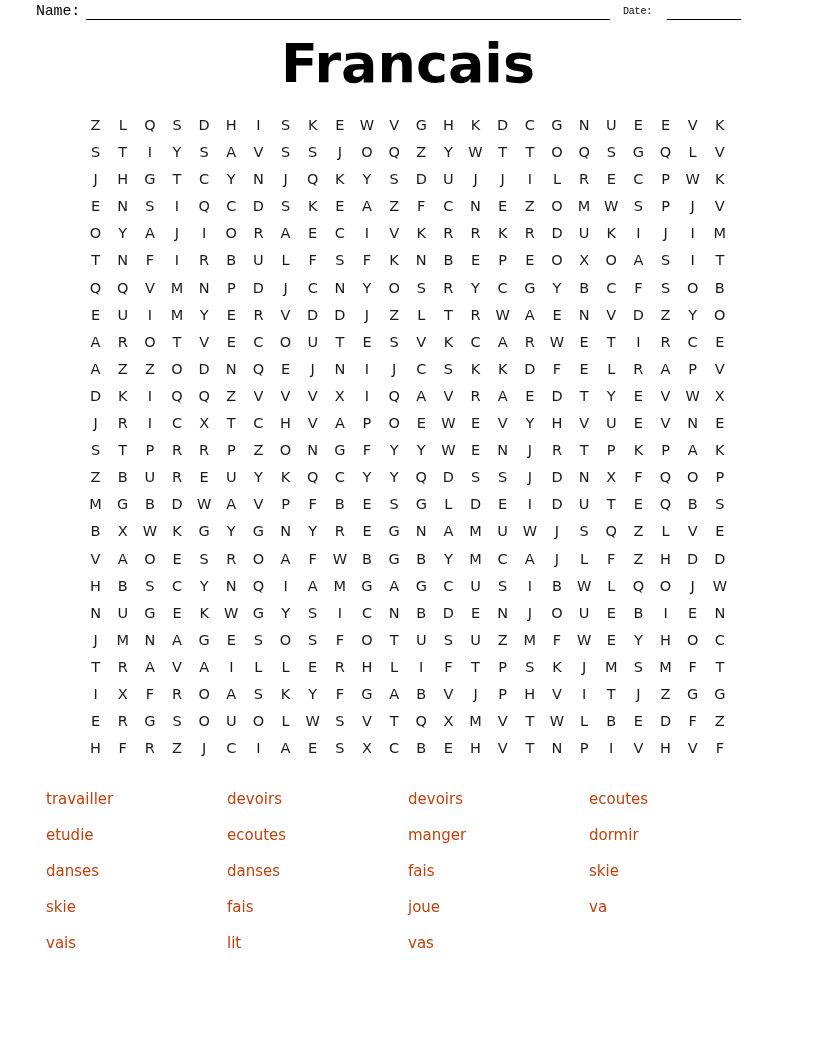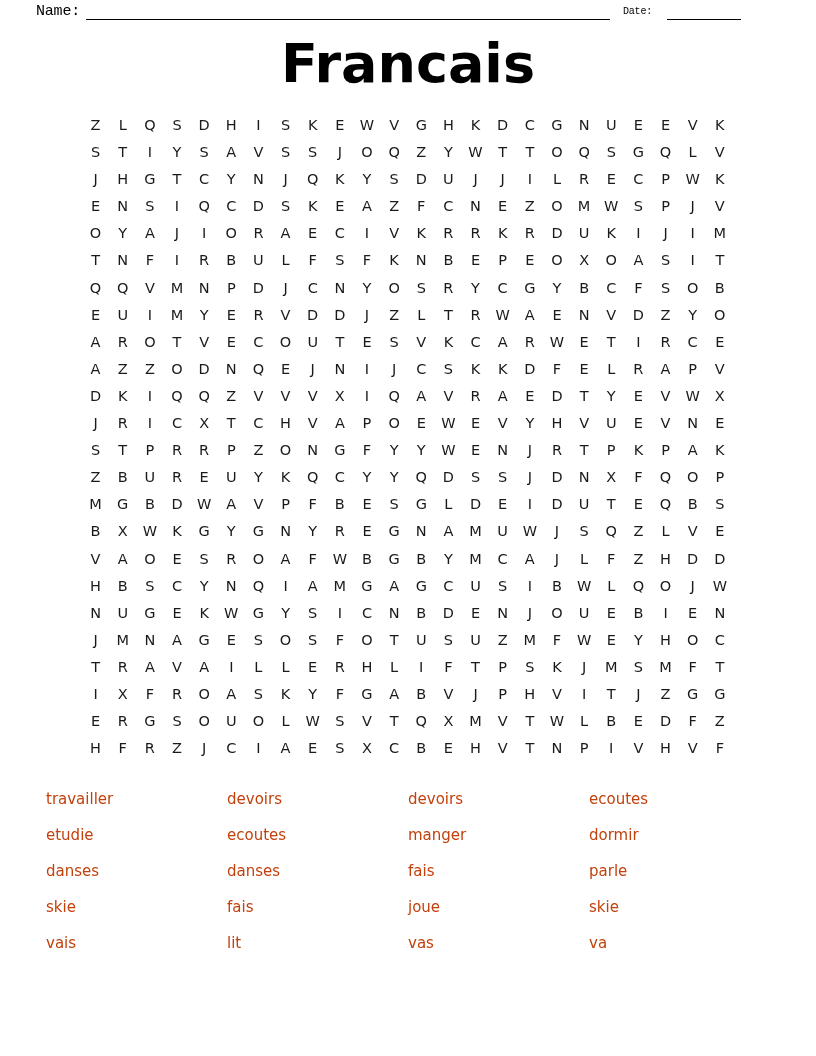--- a/index.html
+++ b/index.html
@@ -775,17 +775,16 @@
     <div class="word-col">
       <div class="word">devoirs</div>
       <div class="word">manger</div>
       <div class="word">fais</div>
       <div class="word">joue</div>
       <div class="word">vas</div>
     </div>
     <div class="word-col">
       <div class="word">ecoutes</div>
       <div class="word">dormir</div>
-      <div class="word">parle</div>
       <div class="word">skie</div>
       <div class="word">va</div>
     </div>
   </div>
 
 </body></html>

